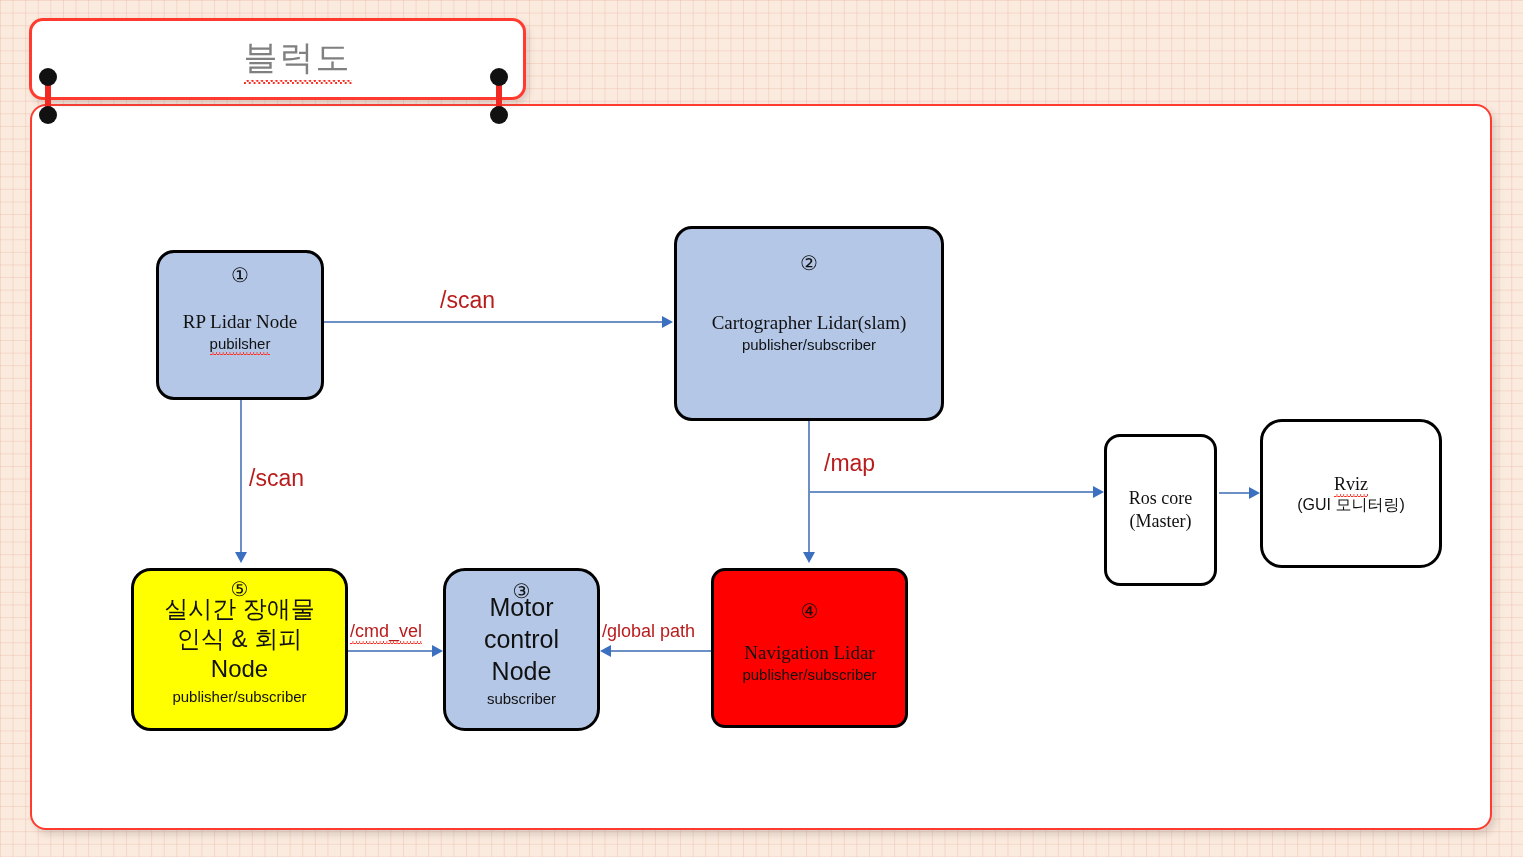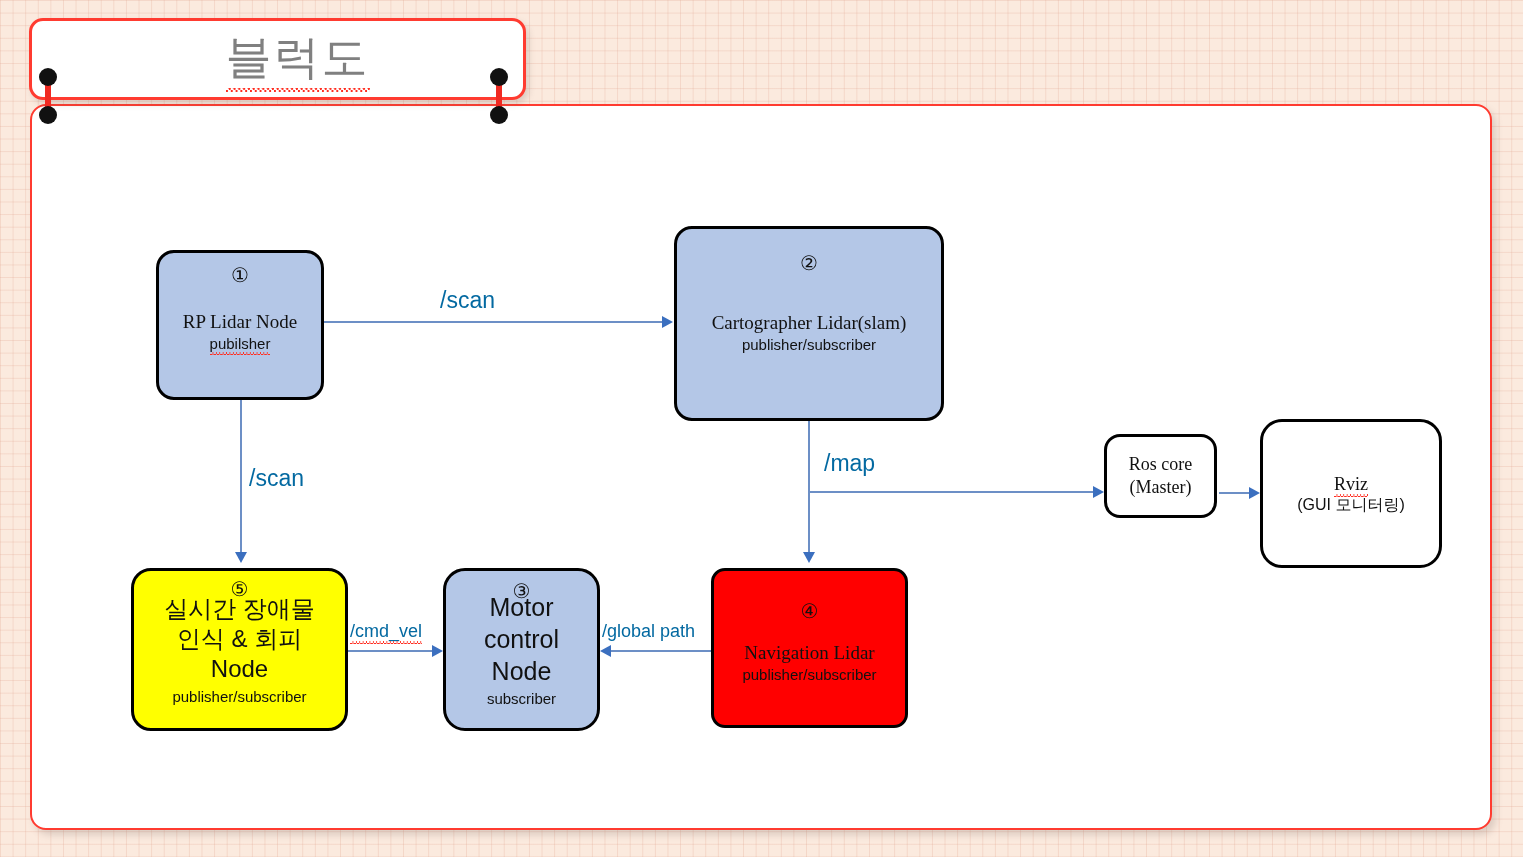--- a/index.html
+++ b/index.html
@@ -29,21 +29,21 @@
     background: #ffffff;
     border: 3px solid #ff3b30;
     border-radius: 14px;
     box-shadow: 3px 4px 6px rgba(120,100,95,0.22);
     display: flex;
     align-items: center;
     justify-content: center;
     z-index: 6;
   }
   #title-text {
-    font-size: 46px;
+    font-size: 34px;
     color: #808080;
     letter-spacing: 2px;
     position: relative;
     padding-bottom: 2px;
     margin-left: 40px;
   }
   .squiggle {
     position: relative;
     display: inline-block;
   }
@@ -192,21 +192,21 @@
 
   #node-nav {
     left: 711px; top: 568px; width: 197px; height: 160px;
     background: #ff0000;
     border-radius: 14px;
   }
   #node-nav .num { top: 30px; left: 0; right: 0; }
   #node-nav .title { margin-top: 28px; }
 
   #node-roscore {
-    left: 1104px; top: 434px; width: 113px; height: 84px;
+    left: 1104px; top: 434px; width: 113px; height: 152px;
     background: #ffffff;
     border-radius: 16px;
   }
   #node-roscore .title { font-size: 18px; line-height: 23px; }
 
   #node-rviz {
     left: 1260px; top: 419px; width: 182px; height: 149px;
     background: #ffffff;
     border-radius: 22px;
   }
@@ -239,21 +239,21 @@
   }
   .head-down {
     border-left: 6px solid transparent;
     border-right: 6px solid transparent;
     border-top: 11px solid #3b6fbf;
   }
 
   .arrow-label {
     position: absolute;
     font-size: 23px;
-    color: #0369a1;
+    color: #b91c1c;
     white-space: nowrap;
     z-index: 5;
   }
   .arrow-label.small { font-size: 18px; }
 </style>
 </head>
 <body>
 
 <div id="title-plate">
   <div id="title-text">

